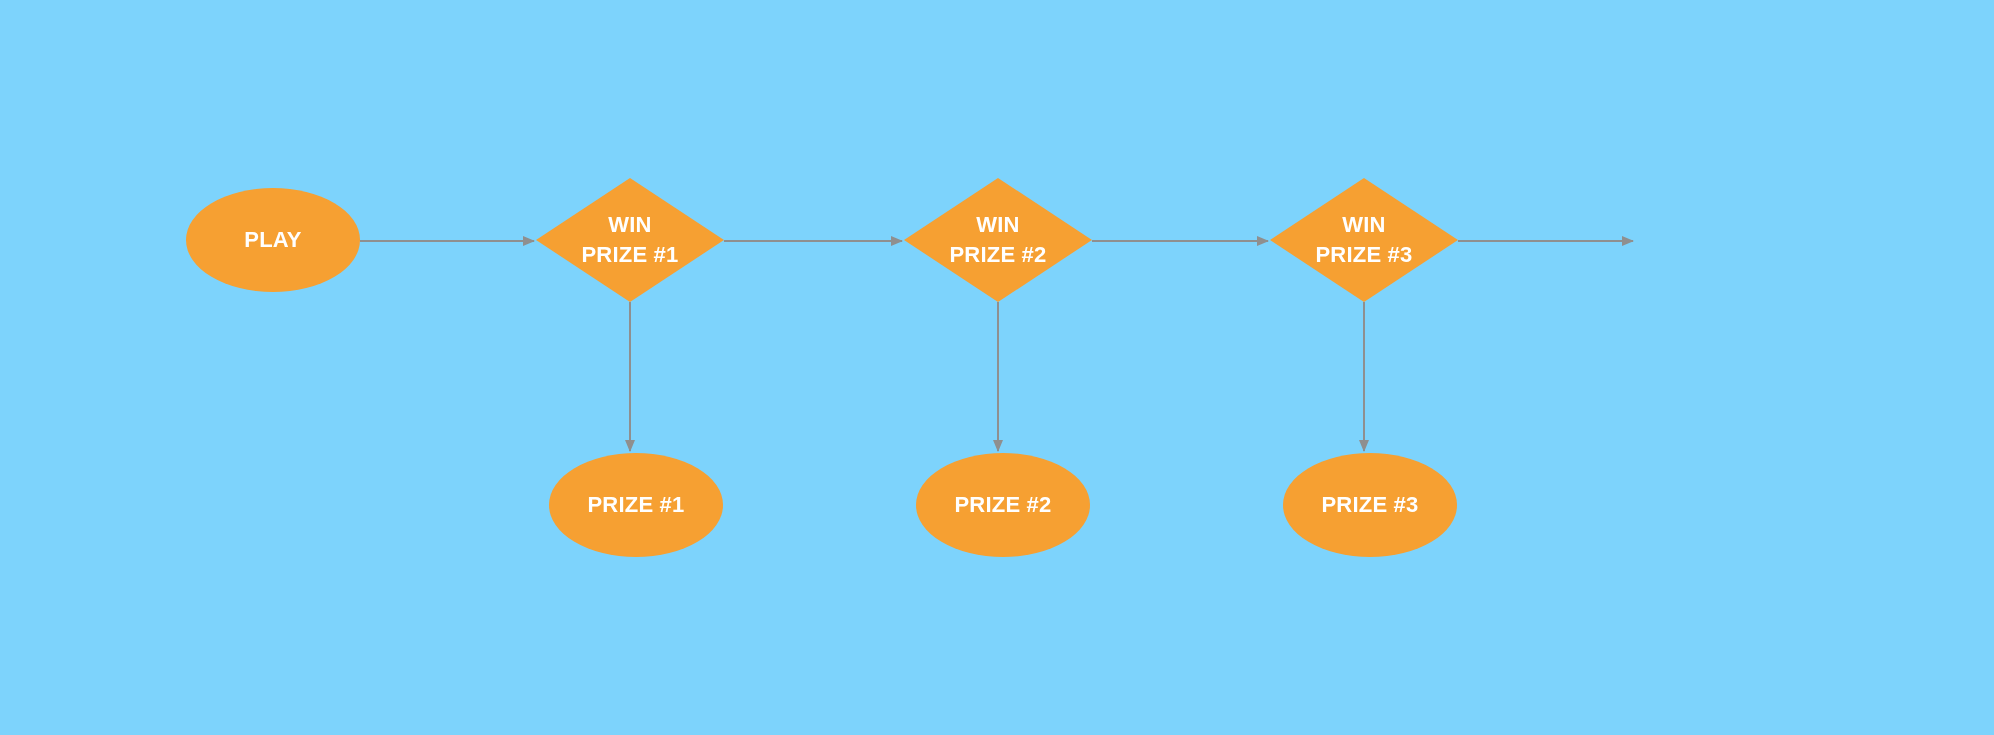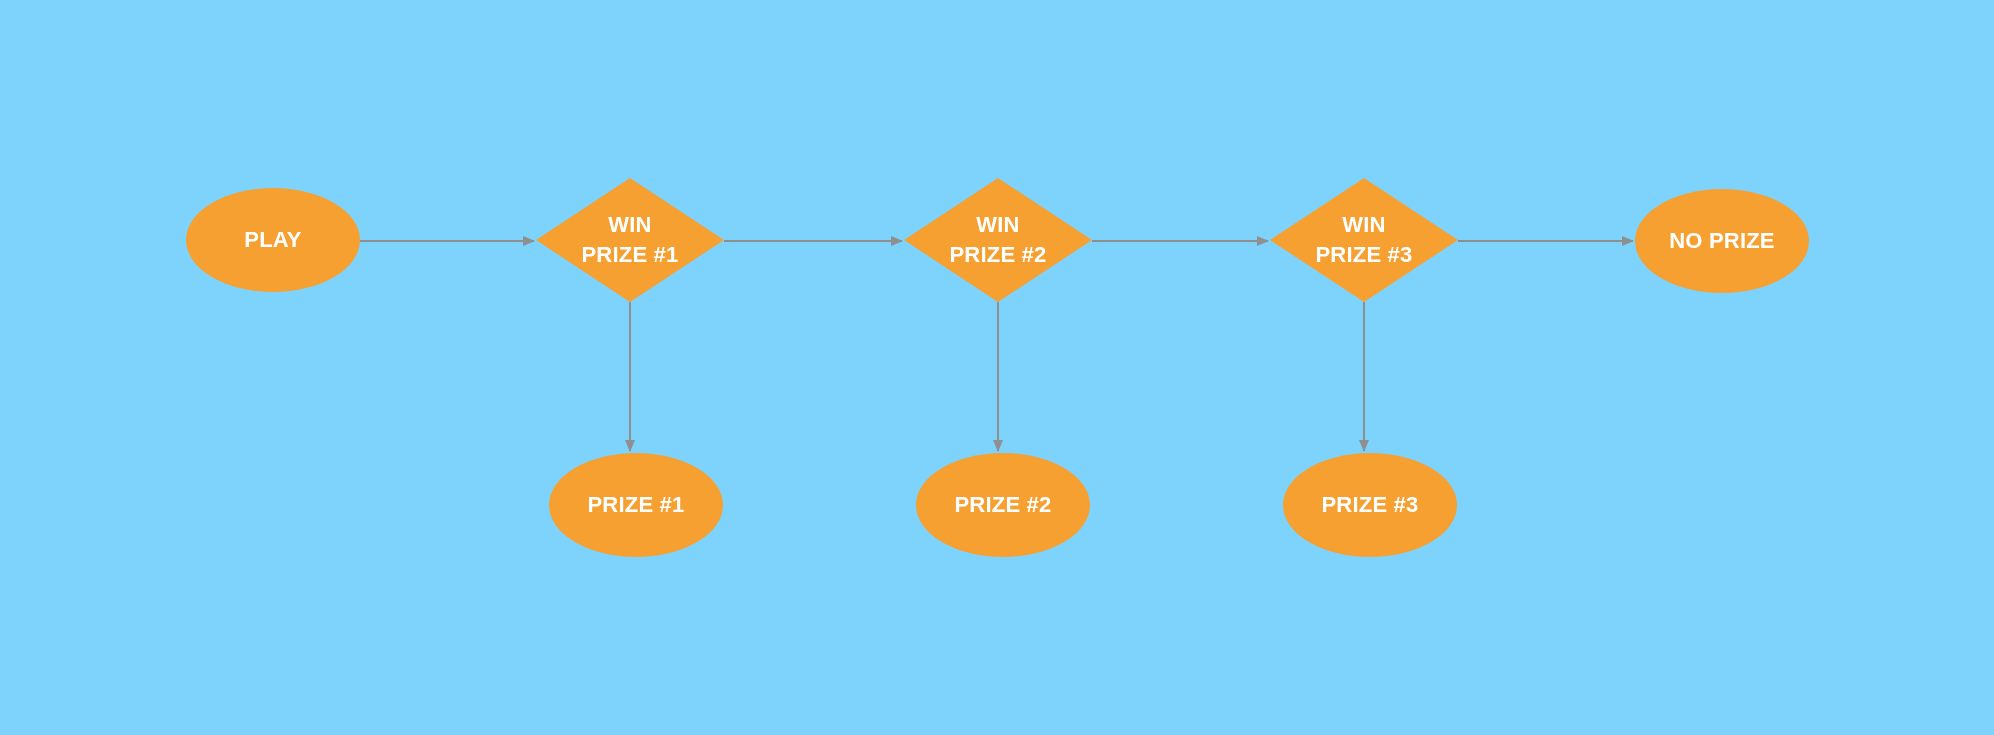--- a/index.html
+++ b/index.html
@@ -84,23 +84,20 @@
   <div class="node diamond pos-d2">
     <span class="label">WIN
 PRIZE #2</span>
   </div>
 
   <div class="node diamond pos-d3">
     <span class="label">WIN
 PRIZE #3</span>
   </div>
 
-  <div class="node ellipse pos-noprize">
-    <span class="label">NO PRIZE</span>
-  </div>
 
   <div class="node ellipse pos-p1">
     <span class="label">PRIZE #1</span>
   </div>
 
   <div class="node ellipse pos-p2">
     <span class="label">PRIZE #2</span>
   </div>
 
   <div class="node ellipse pos-p3">

